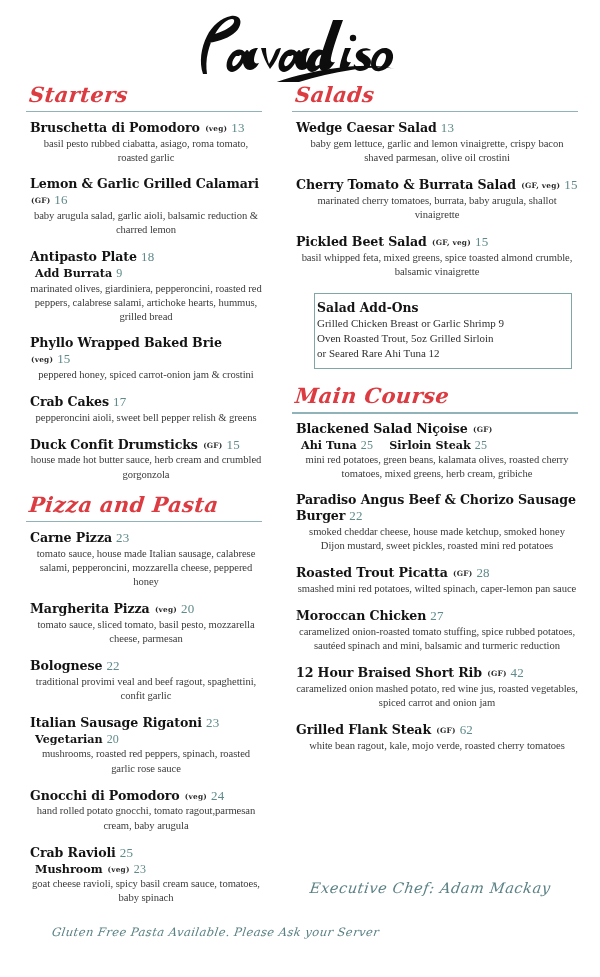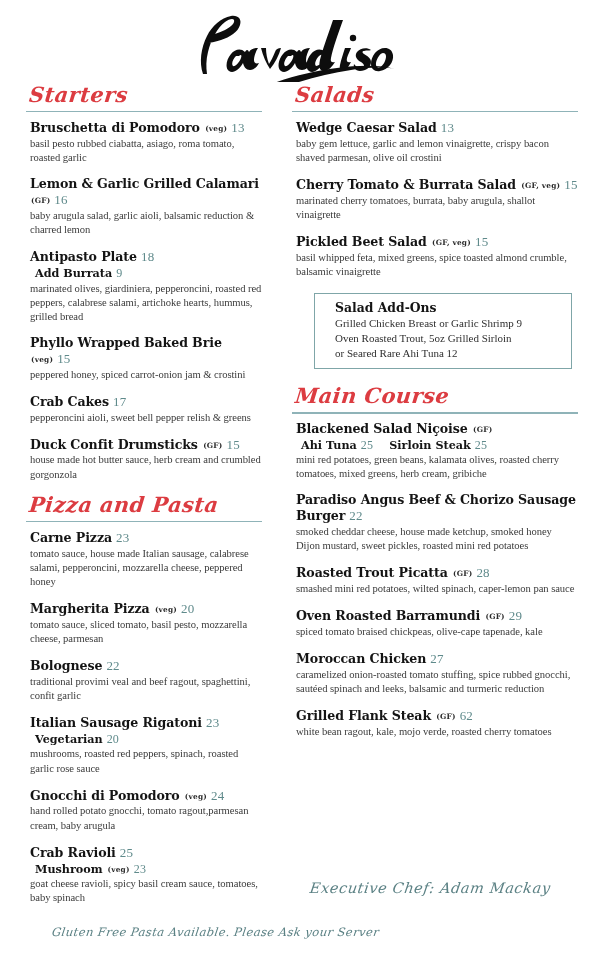--- a/index.html
+++ b/index.html
@@ -87,26 +87,27 @@
   }
   .sub-line .price{font-size:12px;}
   .sub-gap{display:inline-block;width:16px;}
   .desc{
     font-family:"Liberation Serif", serif;
     font-size:10.6px;
     line-height:1.33;
     color:#3a3a3a;
     margin-top:1px;
     letter-spacing:-.05px;
+    text-align:center;
   }
 
   
   .addons{
     border:1px solid #7fa6a8;
-    padding:6px 9px 8px 20px;
+    padding:6px 9px 8px 2px;
     margin:14px 6px 16px 22px;
   }
   .addons-title{
     font-family:"DejaVu Serif", serif;
     font-weight:700;
     font-size:12.4px;
     color:#141414;
     margin-bottom:1px;
   }
   .addons-line{
@@ -231,25 +232,25 @@
             <div class="item-head"><span>Blackened Salad Niçoise</span> <span class="tag">(GF)</span></div>
             <div class="sub-line"><span>Ahi Tuna</span><span class="price">25</span><span class="sub-gap"></span><span>Sirloin Steak</span><span class="price">25</span></div>
             <div class="desc">mini red potatoes, green beans, kalamata olives, roasted cherry tomatoes, mixed greens, herb cream, gribiche</div>
           </div><div class="item">
             <div class="item-head"><span>Paradiso Angus Beef &amp; Chorizo Sausage Burger</span><span class="price">22</span></div>
             <div class="desc">smoked cheddar cheese, house made ketchup, smoked honey Dijon mustard, sweet pickles, roasted mini red potatoes</div>
           </div><div class="item">
             <div class="item-head"><span>Roasted Trout Picatta</span> <span class="tag">(GF)</span><span class="price">28</span></div>
             <div class="desc">smashed mini red potatoes, wilted spinach, caper-lemon pan sauce</div>
           </div><div class="item">
-            <div class="item-head"><span>Oven Roasted Barramundi</span> <span class="tag">(GF)</span><span class="price">29</span></div>
-            <div class="desc">spiced tomato braised chickpeas, olive-cape tapenade, kale</div>
-          </div><div class="item">
             <div class="item-head"><span>Moroccan Chicken</span><span class="price">27</span></div>
-            <div class="desc">caramelized onion-roasted tomato stuffing, spice rubbed gnocchi, sautéed spinach and leeks, balsamic and turmeric reduction</div>
+            <div class="desc">caramelized onion-roasted tomato stuffing, spice rubbed potatoes, sautéed spinach and mini, balsamic and turmeric reduction</div>
+          </div><div class="item">
+            <div class="item-head"><span>12 Hour Braised Short Rib</span> <span class="tag">(GF)</span><span class="price">42</span></div>
+            <div class="desc">caramelized onion mashed potato, red wine jus, roasted vegetables, spiced carrot and onion jam</div>
           </div><div class="item">
             <div class="item-head"><span>Grilled Flank Steak</span> <span class="tag">(GF)</span><span class="price">62</span></div>
             <div class="desc">white bean ragout, kale, mojo verde, roasted cherry tomatoes</div>
           </div></div>
       </div>
   </div>
 
   <div class="script-note note-gf">Gluten Free Pasta Available. Please Ask your Server</div>
   <div class="script-note note-chef">Executive Chef: Adam Mackay</div>
 

